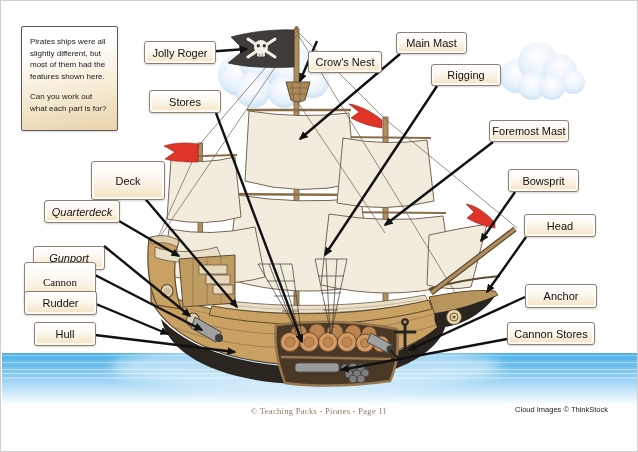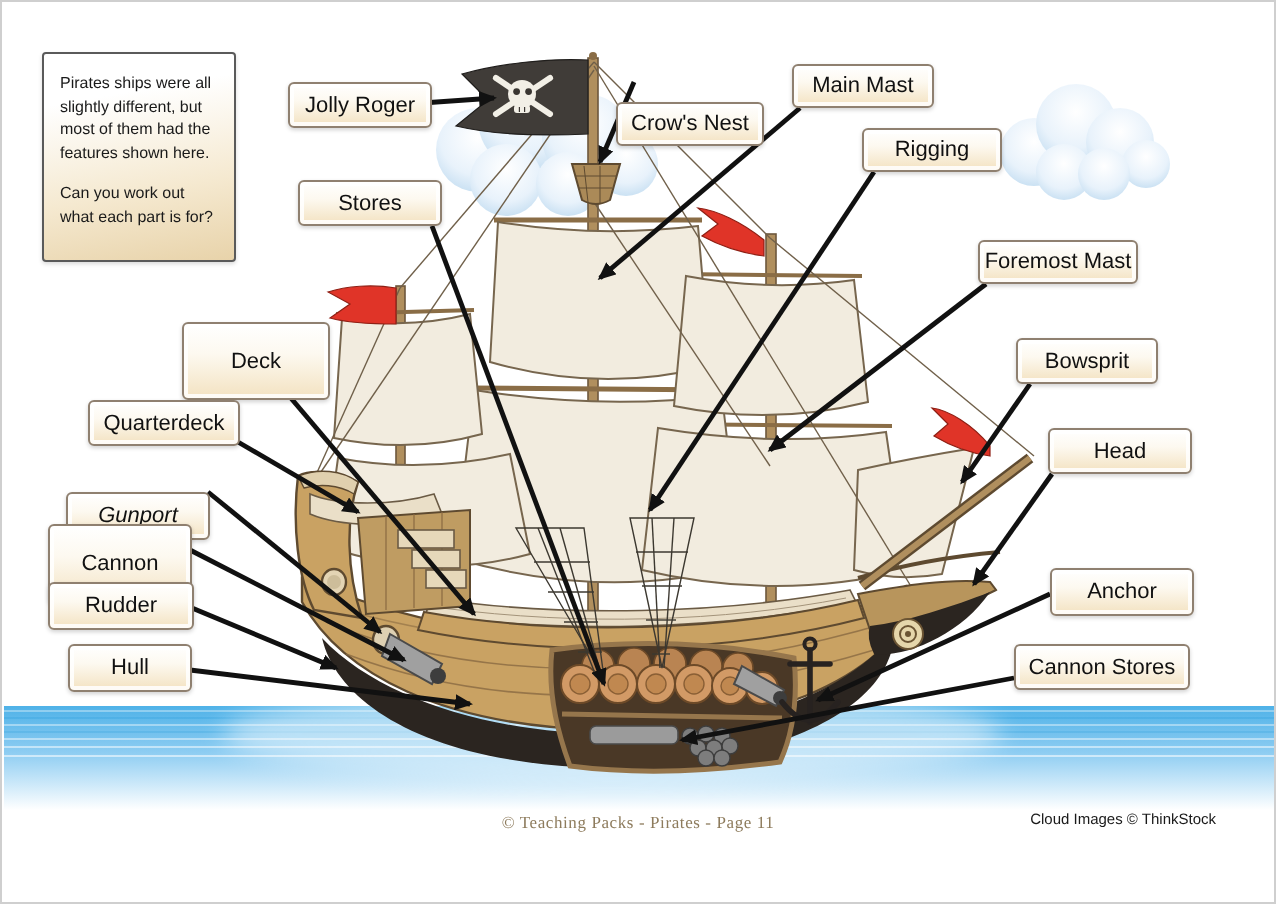--- a/index.html
+++ b/index.html
@@ -282,24 +282,24 @@
 
   <div id="labels-layer">
       <div class="label" style="left: 307px; top: 18px; width: 74px; height: 22px; margin-top: 32px;">Crow's Nest</div>
       <div class="label" style="left: 395px; top: 31px; width: 71px; height: 22px;">Main Mast</div>
       <div class="label" style="left: 131px; top: 40px; width: 72px; height: 23px; margin-left: 12px;">Jolly Roger</div>
       <div class="label" style="left: 430px; top: 63px; width: 70px; height: 22px;">Rigging</div>
       <div class="label" style="left: 148px; top: 89px; width: 72px; height: 23px; text-align: right;">Stores</div>
       <div class="label" style="left: 488px; top: 119px; width: 80px; height: 22px;">Foremost Mast</div>
       <div class="label" style="left: 58px; top: 160px; width: 74px; height: 39px; margin-left: 32px;">Deck</div>
       <div class="label" style="left: 507px; top: 168px; width: 71px; height: 23px;">Bowsprit</div>
-      <div class="label" style="left: 43px; top: 199px; width: 76px; height: 23px;">Quarterdeck</div>
+      <div class="label" style="left: 43px; top: 199px; width: 76px; height: 23px; font-style: italic;">Quarterdeck</div>
       <div class="label" style="left: 523px; top: 213px; width: 72px; height: 23px;">Head</div>
       <div class="label" style="left: 32px; top: 245px; width: 72px; height: 24px; font-style: italic;">Gunport</div>
-      <div class="label" style="left: 23px; top: 261px; width: 72px; height: 40px;">Cannon</div>
+      <div class="label" style="left: 23px; top: 261px; width: 72px; height: 40px; font-family: Liberation Serif, serif;">Cannon</div>
       <div class="label" style="left: 524px; top: 283px; width: 72px; height: 24px;">Anchor</div>
       <div class="label" style="left: 23px; top: 290px; width: 73px; height: 24px;">Rudder</div>
       <div class="label" style="left: 33px; top: 321px; width: 62px; height: 24px;">Hull</div>
       <div class="label" style="left: 506px; top: 321px; width: 88px; height: 23px;">Cannon Stores</div>
     </div>
 
   <div class="footer-left">© Teaching Packs - Pirates - Page 11</div>
   <div class="footer-right">Cloud Images © ThinkStock</div>
 </div>
 

